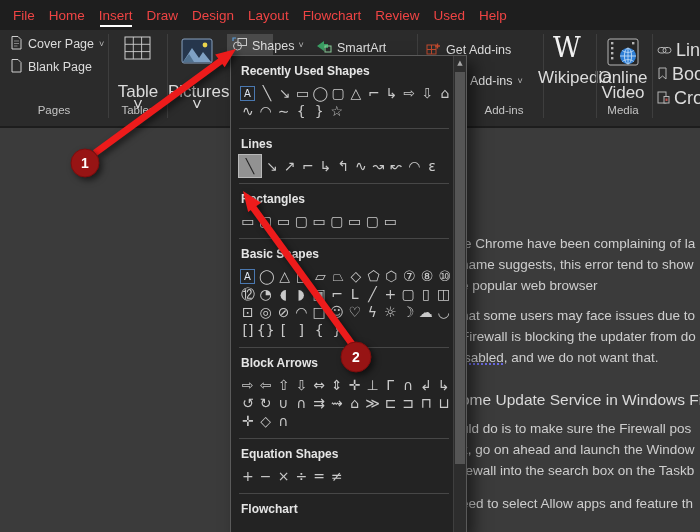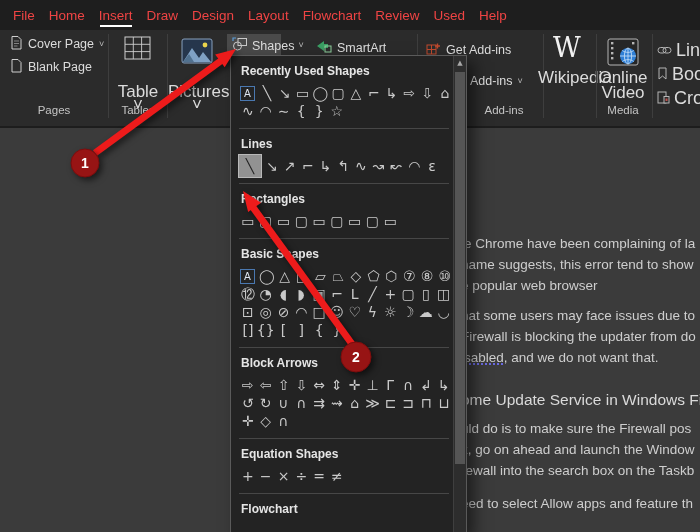--- a/index.html
+++ b/index.html
@@ -14,21 +14,21 @@
   .tab.active::after{content:"";position:absolute;left:1px;right:1px;bottom:3px;height:2px;background:#fff}
 
   
   #ribbon{position:absolute;left:0;top:30px;width:700px;height:96px;background:#2b2b2b;border-bottom:2px solid #1d1d1d}
   .vsep{position:absolute;top:4px;height:84px;width:1px;background:#3e3e3e}
   .rbtn{position:absolute;display:flex;align-items:center;gap:5px;color:#dcdcdc;font-size:12.5px;cursor:pointer;white-space:nowrap}
   .glabel{position:absolute;font-size:11.5px;color:#c4c4c4;text-align:center}
   .chev{font-size:9px;color:#bdbdbd;line-height:1}
   .ctext{color:#dcdcdc;font-size:12.5px}
   .bigbtn-label{position:absolute;text-align:center;color:#dcdcdc;font-size:17px}
-  #shapes-btn{position:absolute;left:227px;top:4px;width:54px;height:23px;background:#4a4a4a;
+  #shapes-btn{position:absolute;left:227px;top:4px;width:46px;height:23px;background:#4a4a4a;
       display:flex;align-items:center;gap:4px;padding-left:5px;box-sizing:border-box;cursor:pointer}
   #wiki-w{position:absolute;left:551px;top:2px;width:32px;text-align:center;color:#f2f2f2;
       font-family:"DejaVu Serif",serif;font-size:27px;line-height:32px}
   .linkrow{position:absolute;left:657px;display:flex;align-items:center;gap:4px;color:#dcdcdc;font-size:18px;cursor:pointer}
 
   
   #docarea{position:absolute;left:0;top:128px;width:700px;height:404px;background:#3b3b3b}
   #doctext{position:absolute;left:461px;top:105px;width:239px;overflow:hidden}
   .doc-line{white-space:nowrap;font-size:13.5px;line-height:21px;color:#cecece}
   .para{margin:0 0 9px 0}

